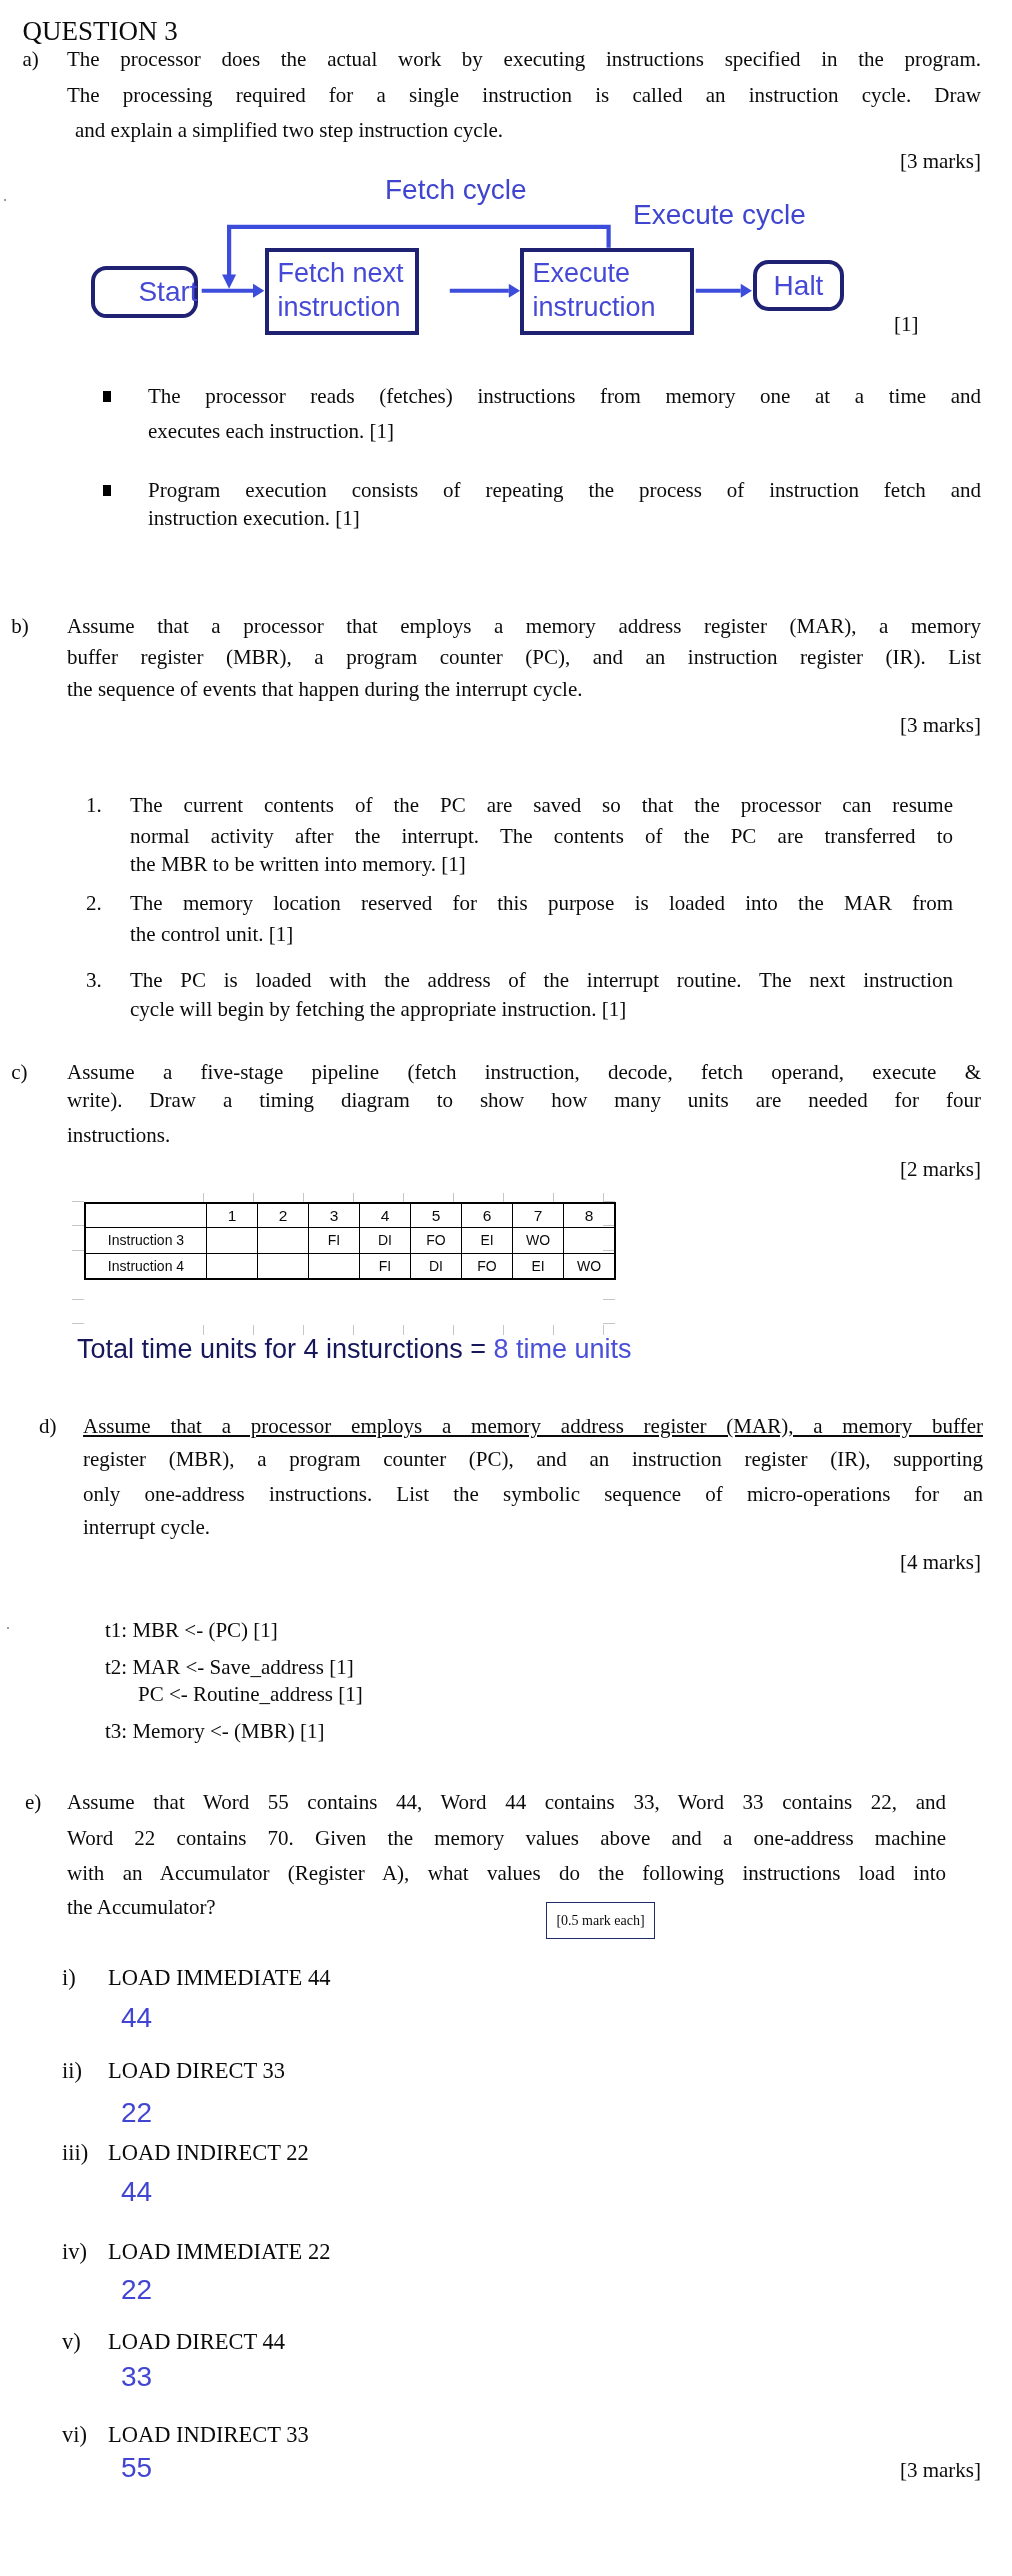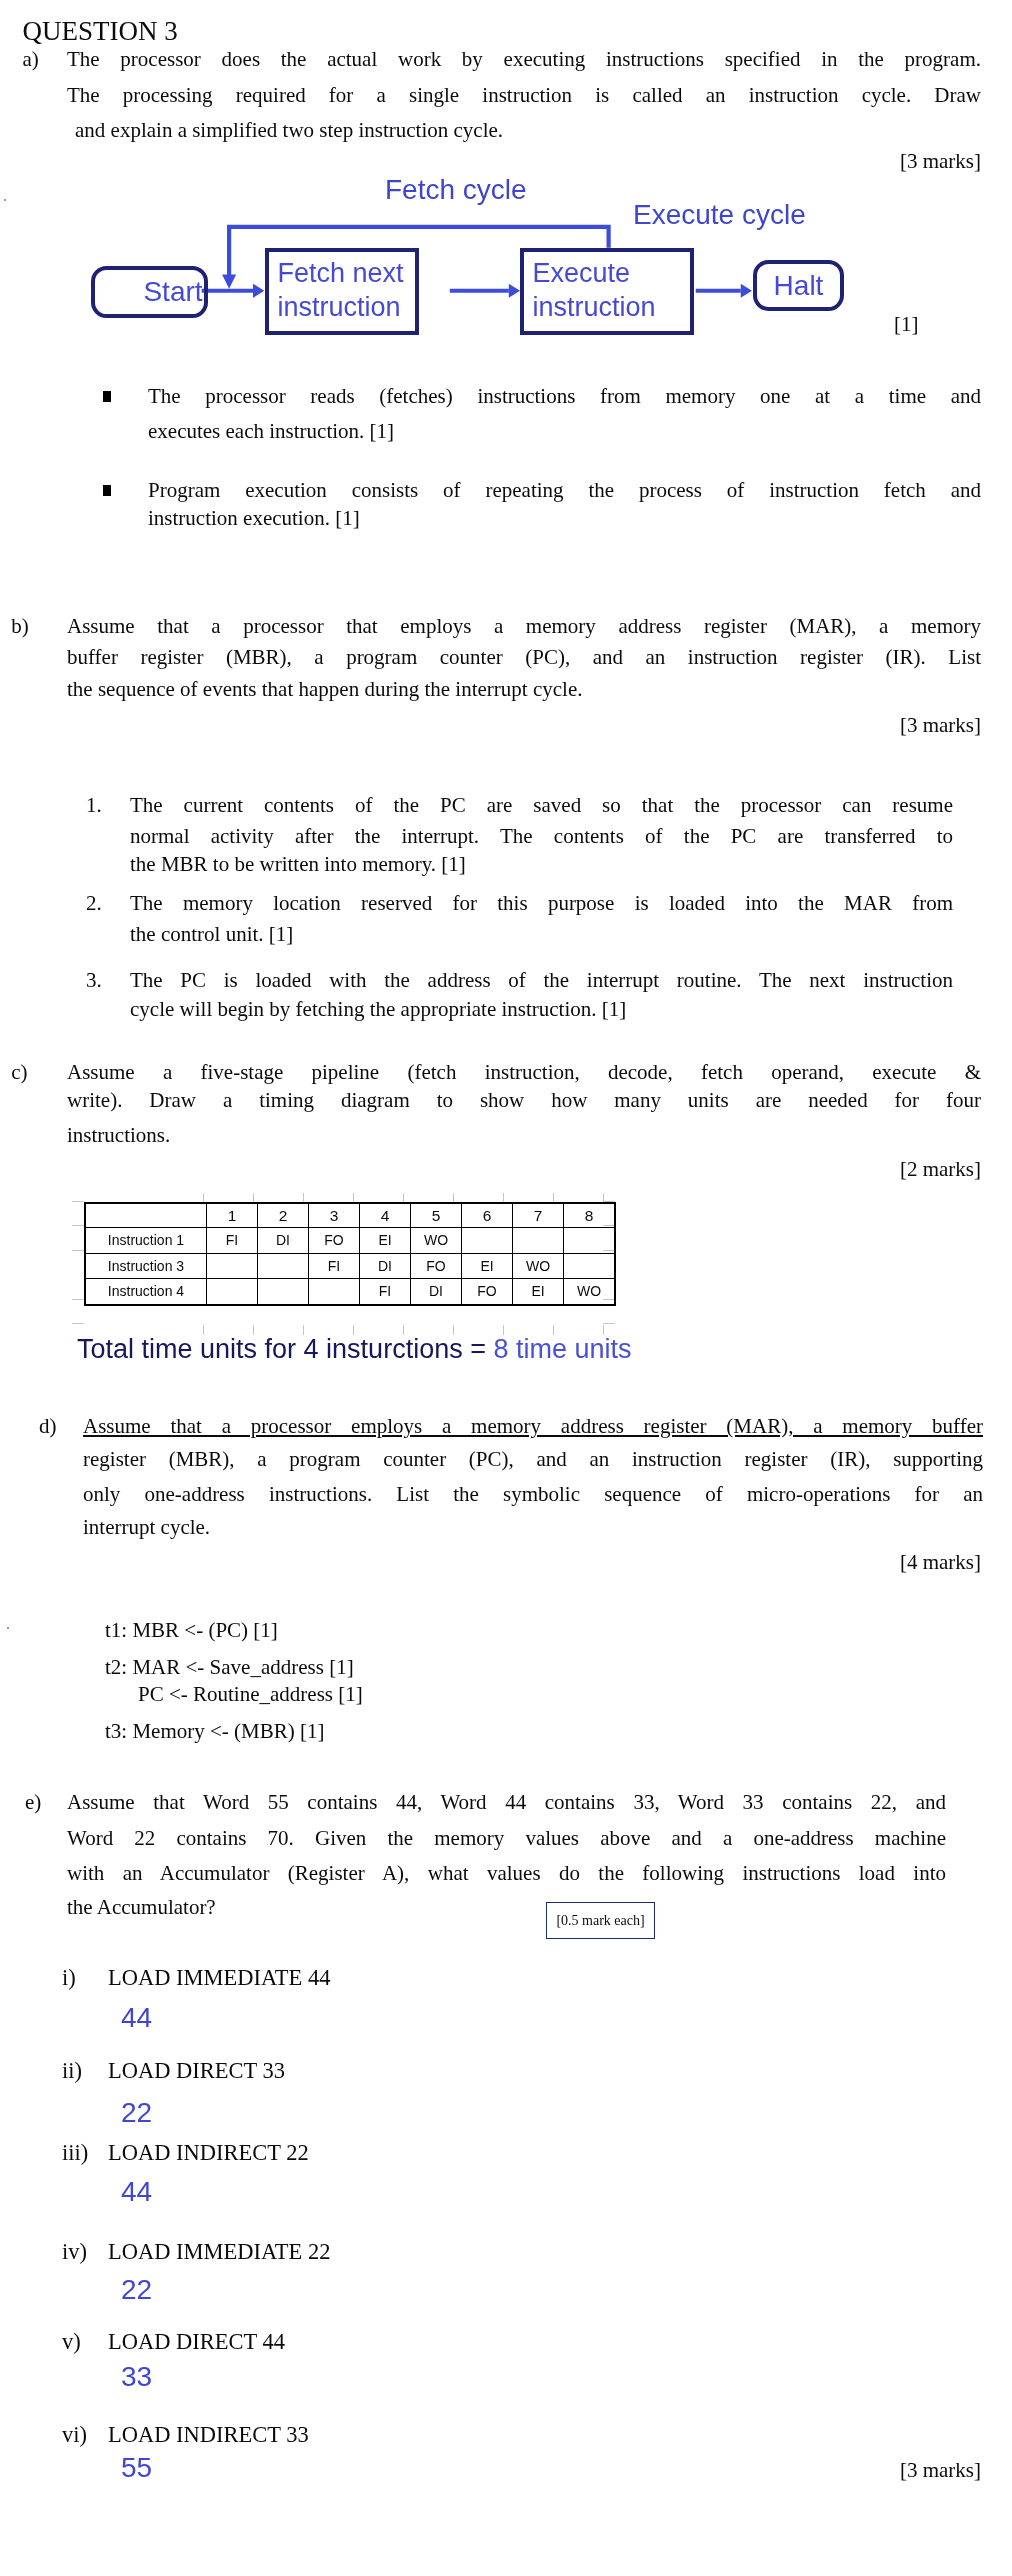--- a/index.html
+++ b/index.html
@@ -55,21 +55,21 @@
   <path d="M326,152 L326,82 L866,82 L866,112" fill="none" stroke="#3c4cdb" stroke-width="6"></path>
   <polygon points="316,150 336,150 326,170" fill="#3c4cdb"></polygon>
   <line x1="287" y1="173" x2="360" y2="173" stroke="#3c4cdb" stroke-width="6"></line>
   <polygon points="360,163 360,183 376,173" fill="#3c4cdb"></polygon>
   <line x1="640" y1="173" x2="724" y2="173" stroke="#3c4cdb" stroke-width="6"></line>
   <polygon points="724,163 724,183 740,173" fill="#3c4cdb"></polygon>
   <line x1="990" y1="173" x2="1054" y2="173" stroke="#3c4cdb" stroke-width="6"></line>
   <polygon points="1054,163 1054,183 1070,173" fill="#3c4cdb"></polygon>
 </svg>
 
-<div class="abs dbox rounded ctr" style="left:91px;top:266px;width:117px;height:52px;padding-left:47px;">
+<div class="abs dbox rounded ctr" style="left:91px;top:266px;width:107px;height:52px;padding-left:47px;">
   <span>Start</span>
 </div>
 <div class="abs dbox boxtext" style="left:265px;top:248px;width:154px;height:87px;">
   <div>Fetch next</div>
   <div>instruction</div>
 </div>
 <div class="abs dbox boxtext" style="left:520px;top:248px;width:174px;height:87px;">
   <div>Execute</div>
   <div>instruction</div>
 </div>
@@ -122,31 +122,20 @@
     <td style="width:50px;">1</td>
     <td style="width:50px;">2</td>
     <td style="width:50px;">3</td>
     <td style="width:50px;">4</td>
     <td style="width:50px;">5</td>
     <td style="width:50px;">6</td>
     <td style="width:50px;">7</td>
     <td style="width:50px;">8</td>
   </tr>
   <tr class="irow">
-    <td>Instruction 1</td>
-    <td>FI</td>
-    <td>DI</td>
-    <td>FO</td>
-    <td>EI</td>
-    <td>WO</td>
-    <td></td>
-    <td></td>
-    <td></td>
-  </tr>
-  <tr class="irow">
     <td>Instruction 3</td>
     <td></td>
     <td></td>
     <td>FI</td>
     <td>DI</td>
     <td>FO</td>
     <td>EI</td>
     <td>WO</td>
     <td></td>
   </tr>

